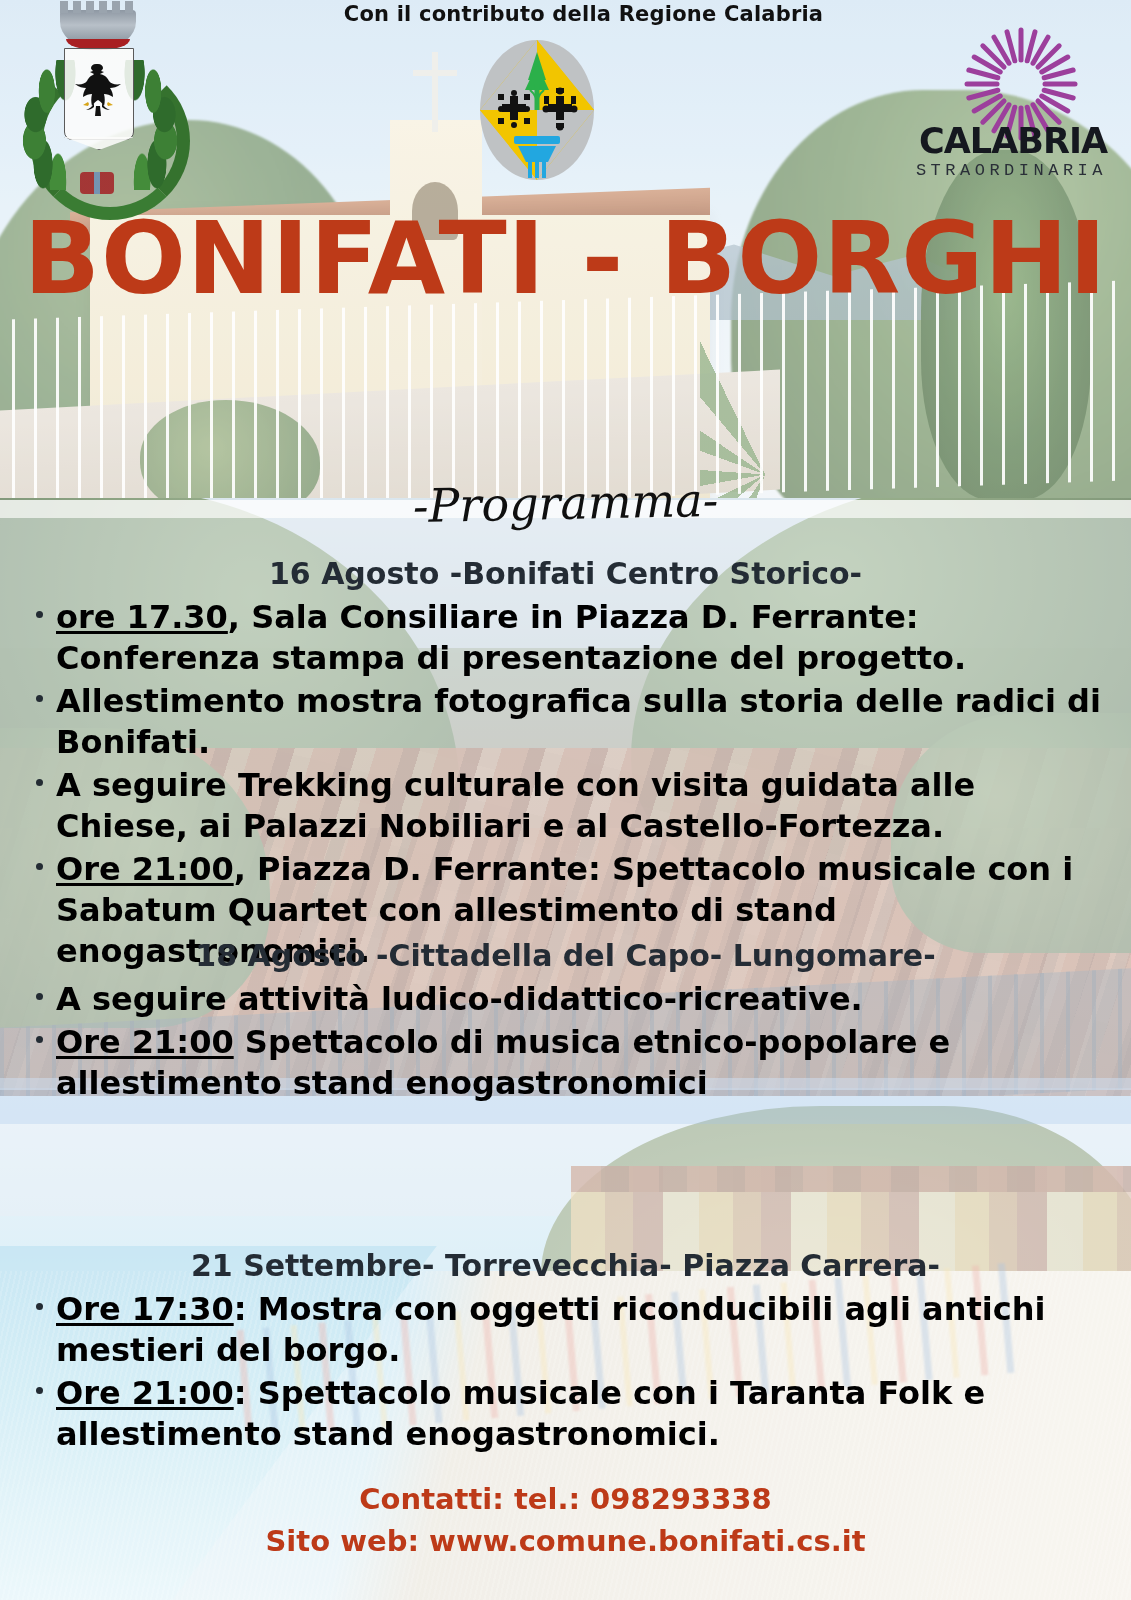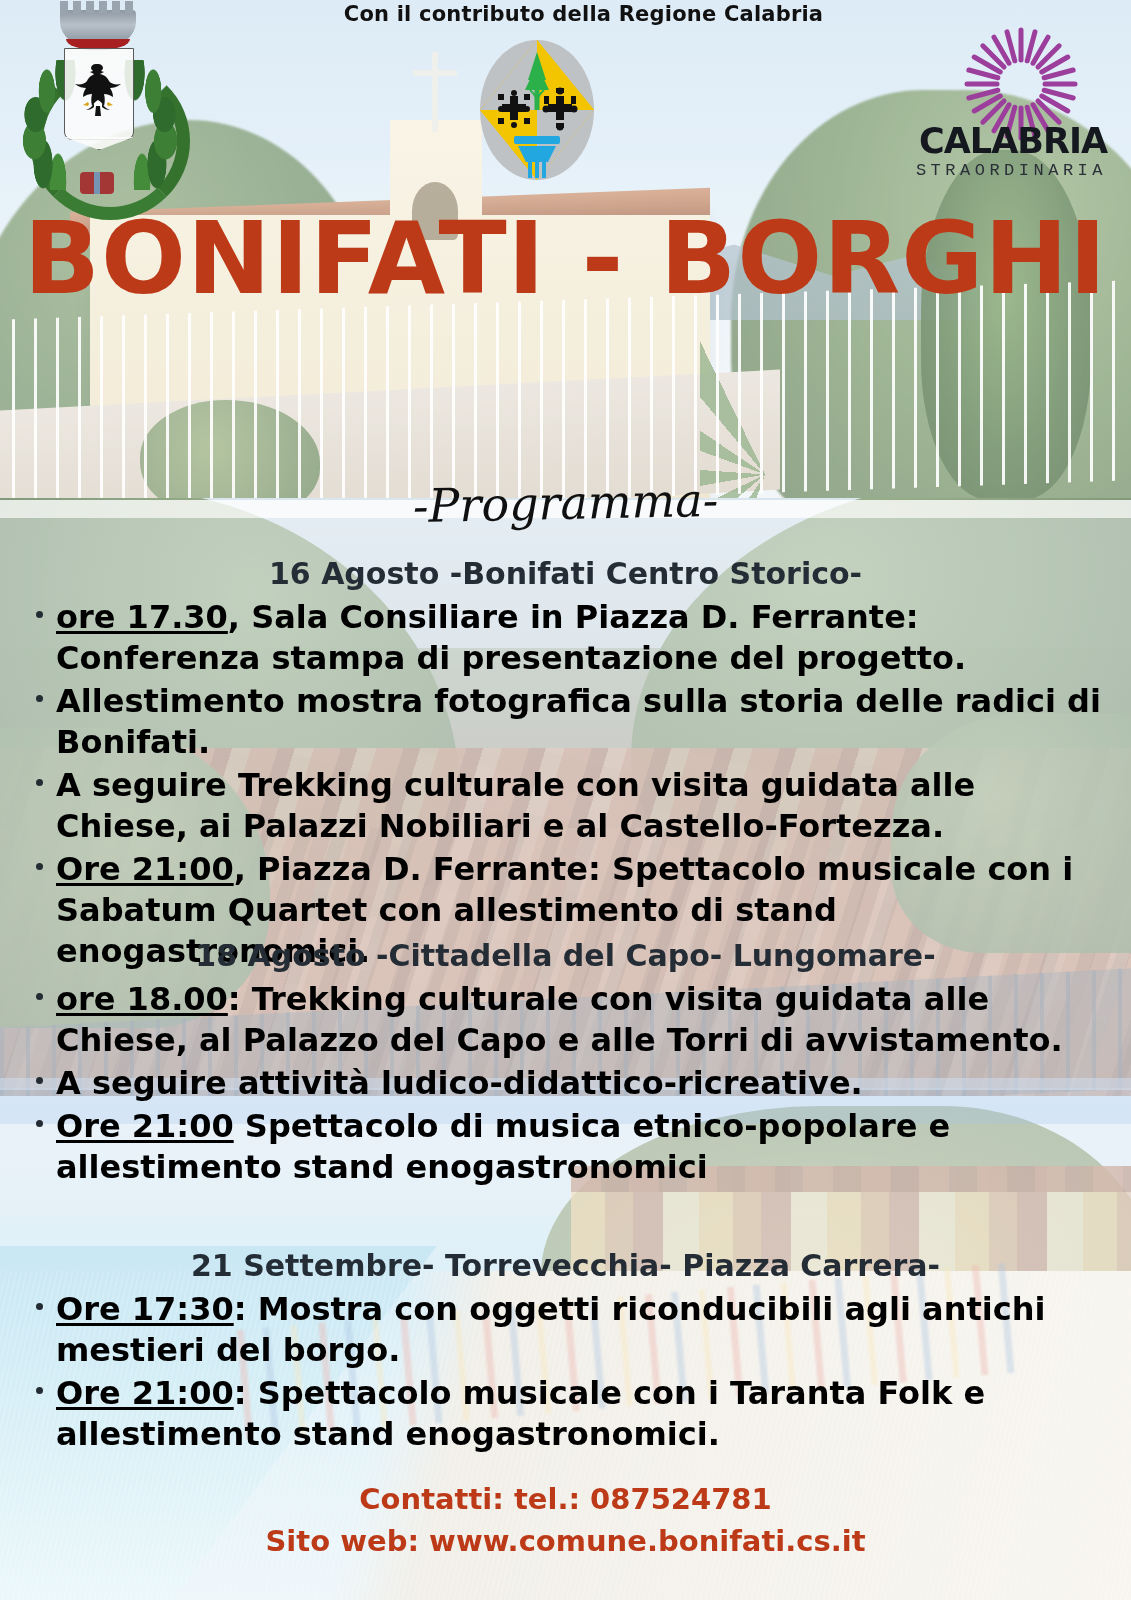--- a/index.html
+++ b/index.html
@@ -533,33 +533,32 @@
         <li><span class="u">ore 17.30</span><span>, Sala Consiliare in Piazza D. Ferrante: Conferenza stampa di presentazione del progetto.</span></li>
         <li><span class="u"></span><span>Allestimento mostra fotografica sulla storia delle radici di Bonifati.</span></li>
         <li><span class="u"></span><span>A seguire Trekking culturale con visita guidata alle Chiese, ai Palazzi Nobiliari e al Castello-Fortezza.</span></li>
         <li><span class="u">Ore 21:00</span><span>, Piazza D. Ferrante: Spettacolo musicale con i Sabatum Quartet con allestimento di stand enogastronomici.</span></li>
       </ul>
     </div>
 
     <div class="prog sec-2">
       <div class="sec-head">18 Agosto -Cittadella del Capo- Lungomare-</div>
       <ul class="items">
-        <li><span class="u">ore 18.00</span><span>: Trekking culturale con visita guidata alle Chiese, al Palazzo del Capo e alle Torri di avvistamento.</span></li>
         <li><span class="u"></span><span>A seguire attività ludico-didattico-ricreative.</span></li>
         <li><span class="u">Ore 21:00</span><span> Spettacolo di musica etnico-popolare e allestimento stand enogastronomici</span></li>
       </ul>
     </div>
 
     <div class="prog sec-3">
       <div class="sec-head">21 Settembre- Torrevecchia- Piazza Carrera-</div>
       <ul class="items">
         <li><span class="u">Ore 17:30</span><span>:  Mostra con oggetti riconducibili agli antichi mestieri del borgo.</span></li>
         <li><span class="u">Ore 21:00</span><span>: Spettacolo musicale con i Taranta Folk e allestimento stand enogastronomici.</span></li>
       </ul>
     </div>
 
     <div class="contacts">
-      <div>Contatti: tel.: 087524781</div>
+      <div>Contatti: tel.: 098293338</div>
       <div>Sito web: www.comune.bonifati.cs.it</div>
     </div>
 
   </div>
 </div>
 
 </body></html>

